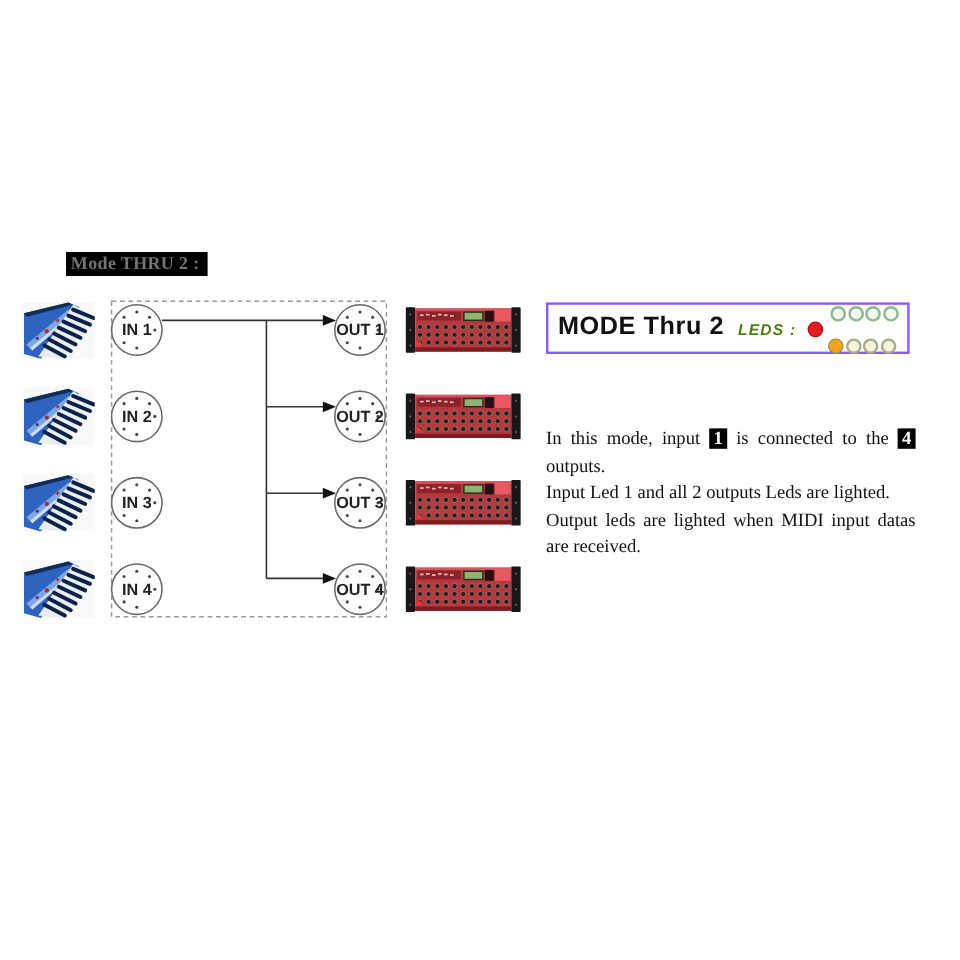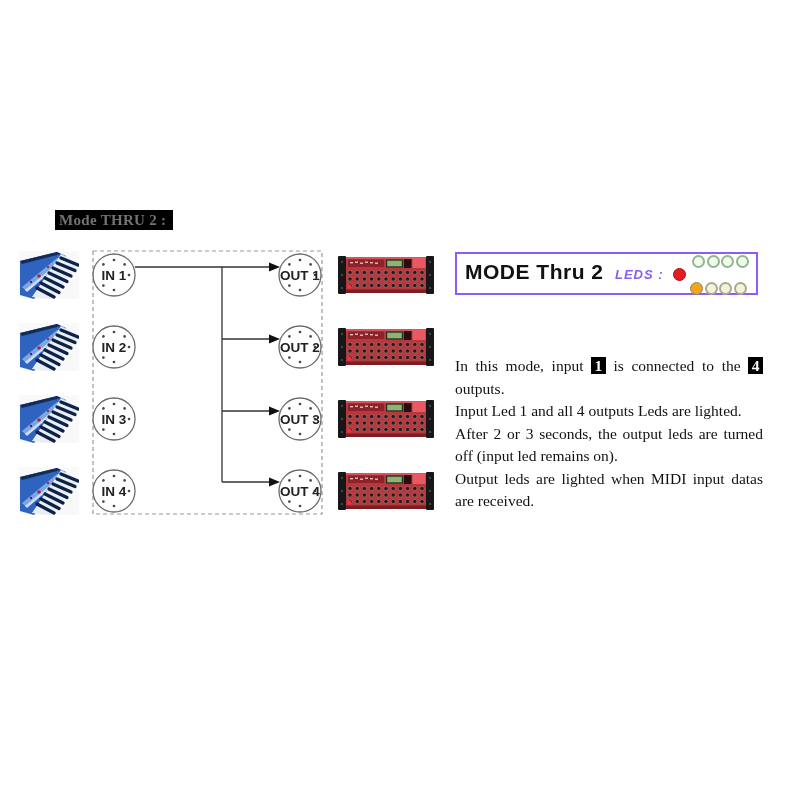--- a/index.html
+++ b/index.html
@@ -22,21 +22,21 @@
   .din-label{font-family:"Liberation Sans",sans-serif;font-weight:bold;
              font-size:13.5px;fill:#222;text-anchor:middle;}
 
   
   .mode-panel{position:absolute;left:455px;top:252px;width:303px;height:43px;
               border:2px solid #8b5cf6;box-sizing:border-box;background:#fff;
               font-family:"Liberation Sans",sans-serif;overflow:visible;}
   .mode-title{position:absolute;left:8px;top:6px;font-size:21px;font-weight:bold;
               letter-spacing:.5px;color:#111;white-space:nowrap;}
   .leds-label{position:absolute;left:158px;top:13px;font-size:13px;font-style:italic;
-              font-weight:bold;letter-spacing:1px;color:#8b5cf6;white-space:nowrap;}
+              font-weight:bold;letter-spacing:1px;color:#4d7c0f;white-space:nowrap;}
   .led{width:13px;height:13px;border-radius:50%;box-sizing:border-box;flex:0 0 13px;}
   .led-red{position:absolute;left:216px;top:14px;background:#e41e20;border:1px solid #a80e12;}
   .led-row{position:absolute;display:flex;gap:1.5px;}
   .row-top{left:235px;top:1px;}
   .row-bottom{left:233px;top:28px;}
   .led-off-green{background:#f5faf1;border:2px solid #8cb88c;}
   .led-orange{background:#f2a41c;border:1px solid #8a8a62;}
   .led-off-cream{background:#f6f3da;border:2px solid #aaaa8c;}
 
   
@@ -222,18 +222,17 @@
     <div class="led-row row-bottom">
       <div class="led led-orange"></div>
       <div class="led led-off-cream"></div>
       <div class="led led-off-cream"></div>
       <div class="led led-off-cream"></div>
     </div>
   </div>
 
   <div class="desc">
     <p><span>In this mode, input </span><span class="inv">1</span><span> is connected to the </span><span class="inv">4</span><span> outputs.</span></p>
-    <p>Input Led 1 and all 4 outputs Leds are lighted.</p>
-    <p>After 2 or 3 seconds, the output leds are turned off (input led remains on).</p>
+    <p>Input Led 1 and all 2 outputs Leds are lighted.</p>
     <p>Output leds are lighted when MIDI input datas are received.</p>
   </div>
 
 </div>
 
 </body></html>

